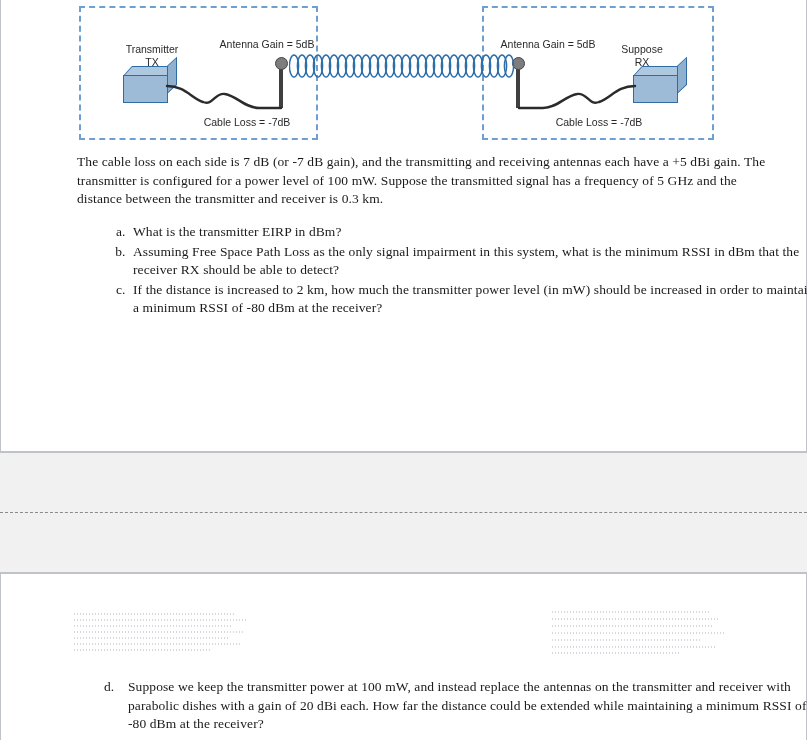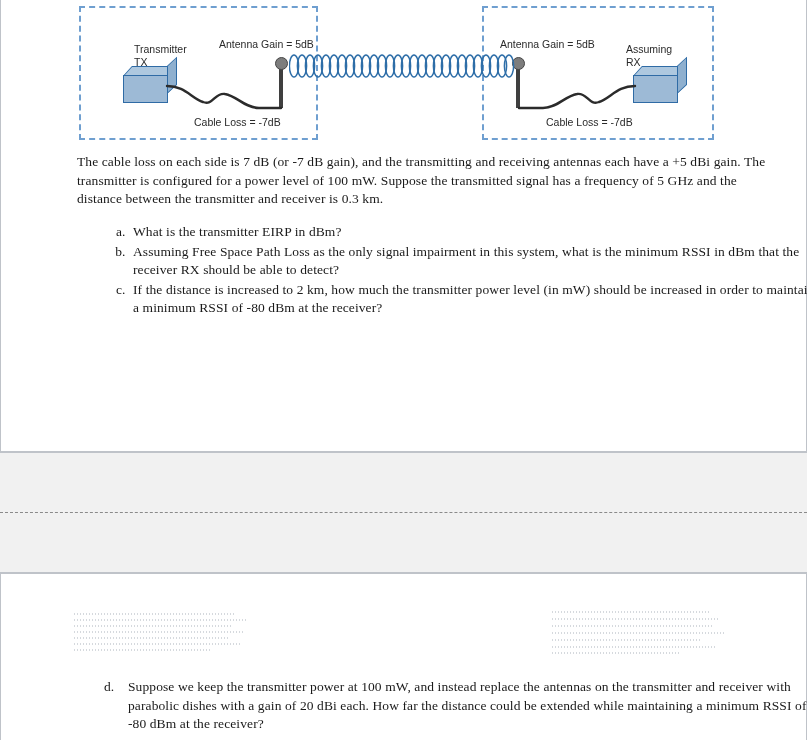--- a/index.html
+++ b/index.html
@@ -120,22 +120,21 @@
   }
   #tx-box-frame { left: 78px;  top: 26px; width: 239px; height: 134px; }
   #rx-box-frame { left: 481px; top: 26px; width: 232px; height: 134px; }
 
   .d-label {
     position: absolute;
     font-family: "Liberation Sans", "DejaVu Sans", sans-serif;
     font-size: 10.5px;
     color: #2a2a2a;
     white-space: nowrap;
-    text-align: left;
-    margin-left: 15px;
+    text-align: center;
   }
   .d-label.two-line { line-height: 13px; }
 
   #tx-name      { left: 118px; top: 63px;  width: 66px; }
   #tx-gain      { left: 203px; top: 58px;  width: 126px; }
   #tx-cable     { left: 178px; top: 136px; width: 136px; }
   #rx-name      { left: 610px; top: 63px;  width: 62px; }
   #rx-gain      { left: 484px; top: 58px;  width: 126px; }
   #rx-cable     { left: 530px; top: 136px; width: 136px; }
 
@@ -208,21 +207,21 @@
       <div class="dash-box" id="rx-box-frame"></div>
 
       <div class="d-label two-line" id="tx-name">
         <div>Transmitter</div>
         <div>TX</div>
       </div>
       <div class="d-label" id="tx-gain">Antenna Gain = 5dB</div>
       <div class="d-label" id="tx-cable">Cable Loss =  -7dB</div>
 
       <div class="d-label two-line" id="rx-name">
-        <div>Assuming</div>
+        <div>Suppose</div>
         <div>RX</div>
       </div>
       <div class="d-label" id="rx-gain">Antenna Gain = 5dB</div>
       <div class="d-label" id="rx-cable">Cable Loss = -7dB</div>
 
       <div class="hw-box" id="tx-hw">
         <div class="face-top"></div>
         <div class="face-side"></div>
         <div class="face-front"></div>
       </div>

